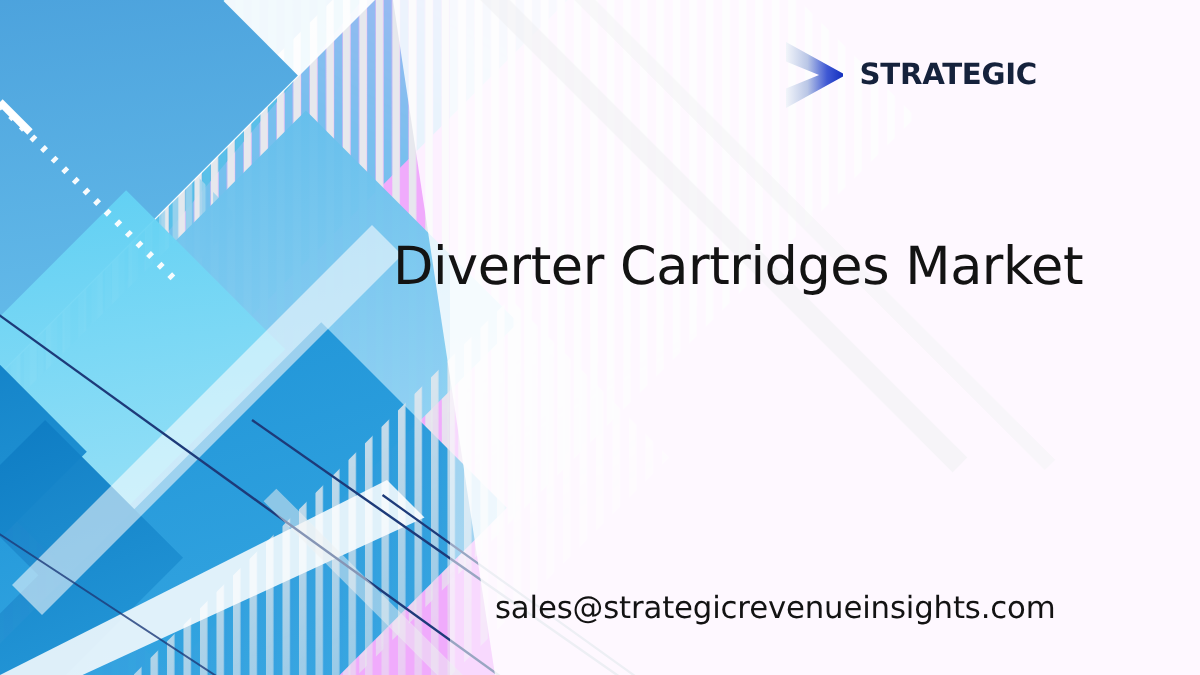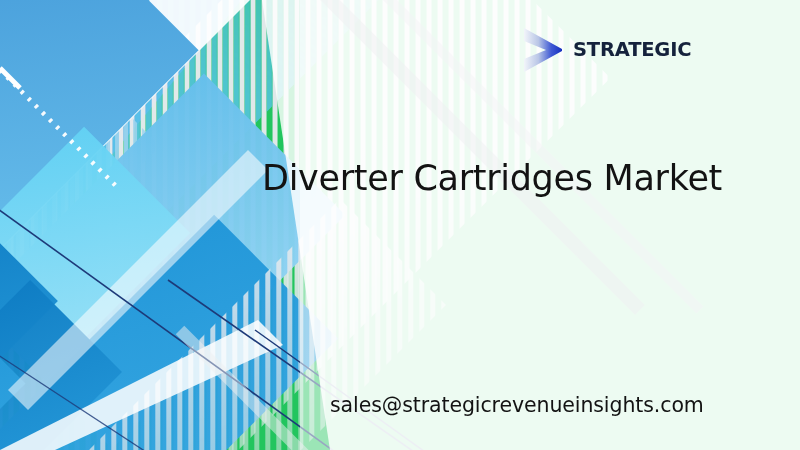--- a/index.html
+++ b/index.html
@@ -5,21 +5,21 @@
   html, body {
     margin: 0;
     padding: 0;
     background: #ffffff;
   }
   #slide {
     position: relative;
     width: 800px;
     height: 450px;
     overflow: hidden;
-    background: #22c55e;
+    background: #f0abfc;
     font-family: "DejaVu Sans", sans-serif;
   }
 
   
   #artwork {
     position: absolute;
     left: 0; top: 0;
     width: 800px;
     height: 450px;
     pointer-events: none;

